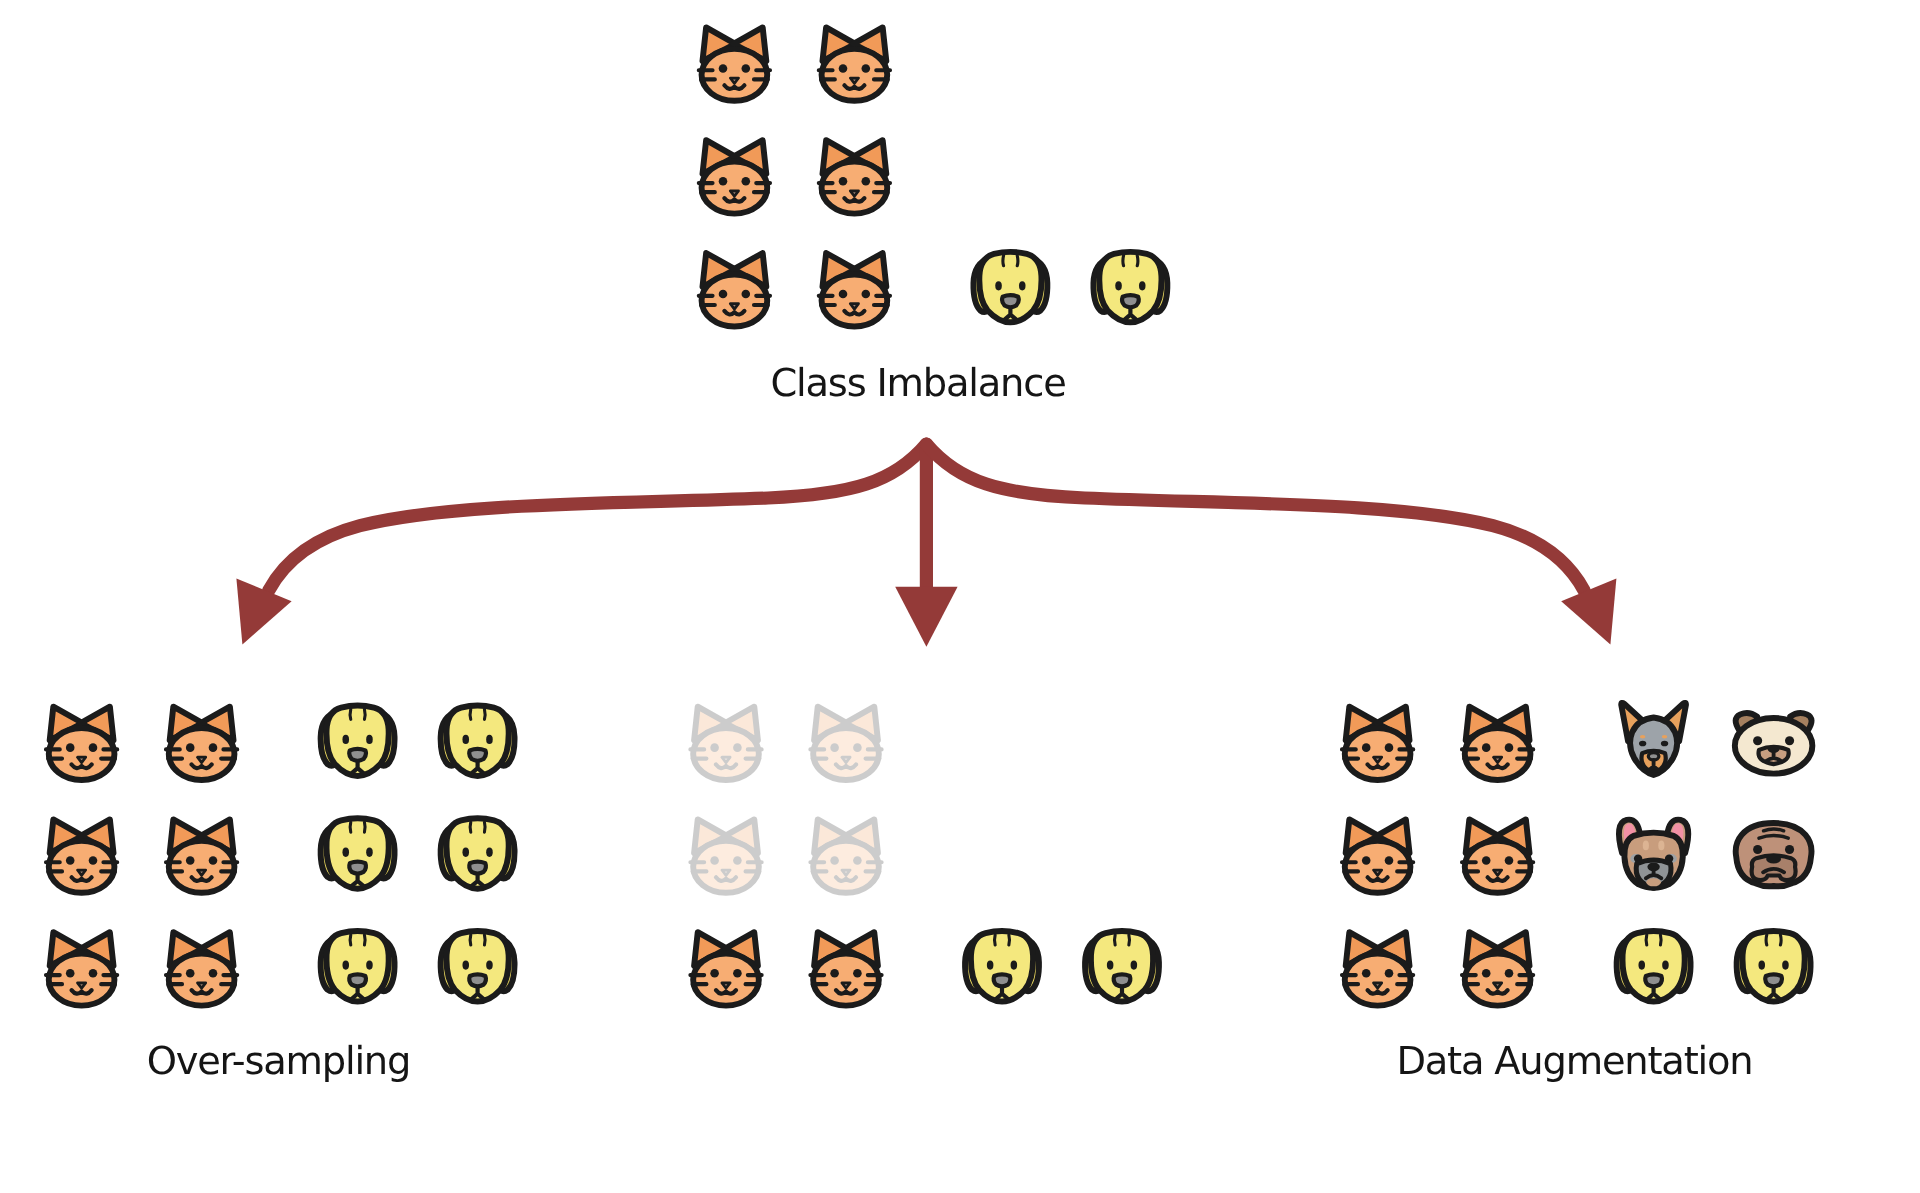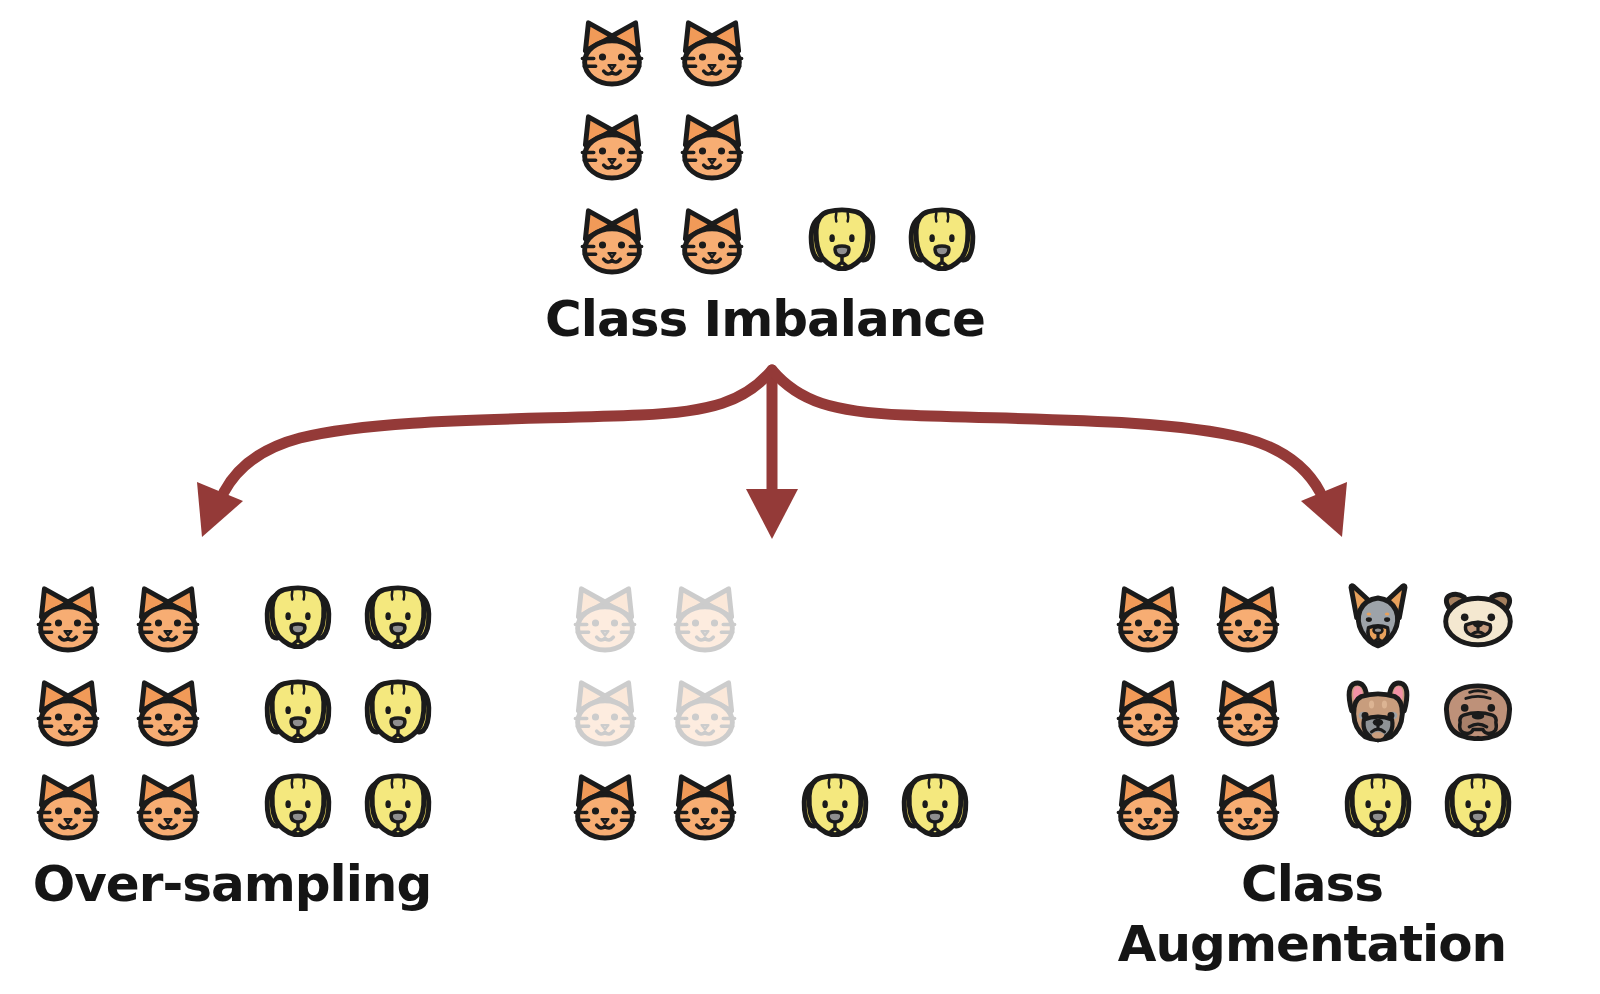--- a/index.html
+++ b/index.html
@@ -11,21 +11,21 @@
   #arrows{position:absolute;left:0;top:0;width:1600px;height:994px;}
   #arrows .arrow-line{fill:none;stroke:var(--arrow,#943A38);stroke-width:11;stroke-linecap:round;}
   #arrows .arrow-head{fill:var(--arrow,#943A38);stroke:none;}
   .icon-grid{position:absolute;}
   .icon-row{display:flex;margin-bottom:18px;}
   .cell{width:76px;height:76px;margin-right:24px;flex:0 0 auto;}
   .cell.species-gap{margin-left:30px;}
   .cell svg{width:100%;height:100%;display:block;}
   .cell.faded{opacity:0.22;}
   .label{
-    position:absolute;text-align:center;font-weight:bold;font-size:50px;line-height:60px;
+    position:absolute;text-align:center;font-weight:normal;font-size:32px;line-height:60px;
     color:#151515;letter-spacing:-1px;
   }
 </style>
 </head>
 <body>
 
 <div id="canvas">
 
   <svg id="icon-defs" aria-hidden="true">
     <defs>
@@ -351,15 +351,15 @@
             <use href="#sym-golden"></use>
           </svg>
         </span>
         <span class="cell">
           <svg viewBox="0 0 100 100">
             <use href="#sym-golden"></use>
           </svg>
         </span>
       </div>
     </div>
-  <div class="label" style="left:1082px;top:854px;width:460px;">Class Augmentation</div>
+  <div class="label" style="left:1082px;top:854px;width:460px;">Data Augmentation</div>
 
 </div>
 
 </body></html>

